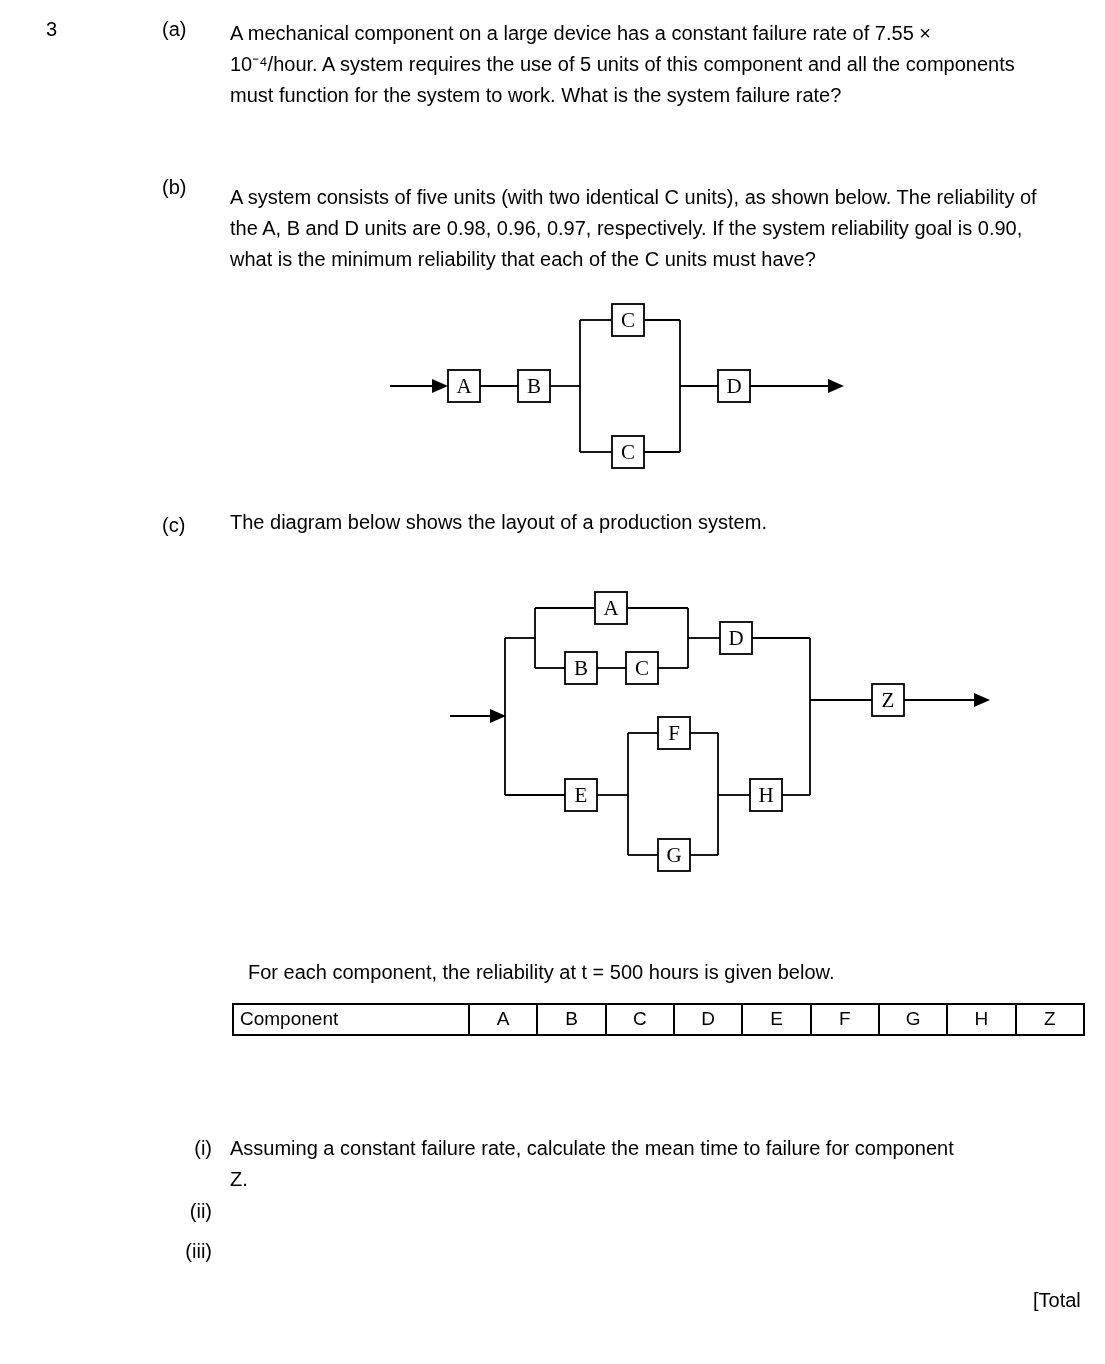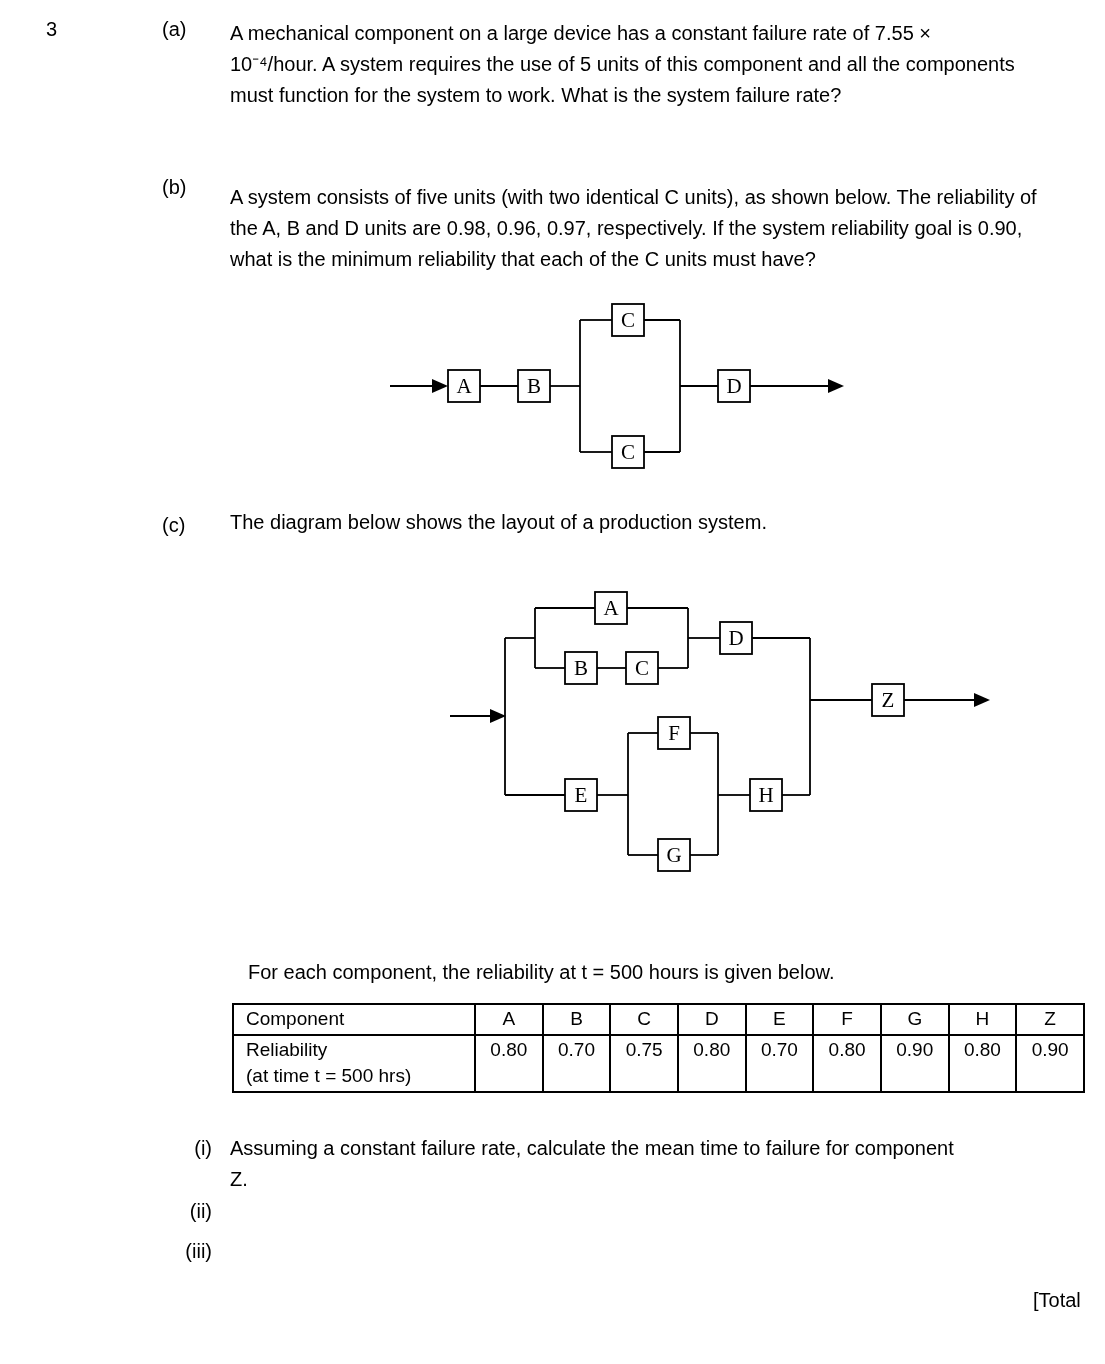--- a/index.html
+++ b/index.html
@@ -35,21 +35,21 @@
   }
   table.rel td {
     border: 2px solid #000;
     text-align: center;
     vertical-align: top;
     font-size: 19px;
     line-height: 26px;
     padding: 1px 4px 2px;
     overflow: hidden;
   }
-  table.rel td.first { width: 224px; text-align: left; padding-left: 12px; }
+  table.rel td.first { width: 224px; text-align: left; padding-left: 6px; }
 
   .subq { position: absolute; left: 150px; display: flex; }
   .subq .sl { width: 62px; text-align: right; flex: none; line-height: 31px; }
   .subq .st { margin-left: 18px; line-height: 31px; }
   .subq-i   { top: 1133px; }
   .subq-i .st { width: 732px; }
   .subq-ii  { top: 1196px; }
   .subq-iii { top: 1228px; margin-top: 8px; }
 
   .total { left: 1033px; top: 1289px; font-weight: normal; white-space: nowrap; }
@@ -168,35 +168,20 @@
     <td>A</td>
     <td>B</td>
     <td>C</td>
     <td>D</td>
     <td>E</td>
     <td>F</td>
     <td>G</td>
     <td>H</td>
     <td>Z</td>
   </tr>
-  <tr>
-    <td class="first">
-      <div>Reliability</div>
-      <div>(at time t = 500 hrs)</div>
-    </td>
-    <td>0.80</td>
-    <td>0.70</td>
-    <td>0.75</td>
-    <td>0.80</td>
-    <td>0.70</td>
-    <td>0.80</td>
-    <td>0.90</td>
-    <td>0.80</td>
-    <td>0.90</td>
-  </tr>
   </tbody>
 </table>
 
 <div class="subq subq-i">
   <div class="sl">(i)</div>
   <div class="st">Assuming a constant failure rate, calculate the mean time to failure for component Z.</div>
 </div>
 <div class="subq subq-ii">
   <div class="sl">(ii)</div>
 </div>

